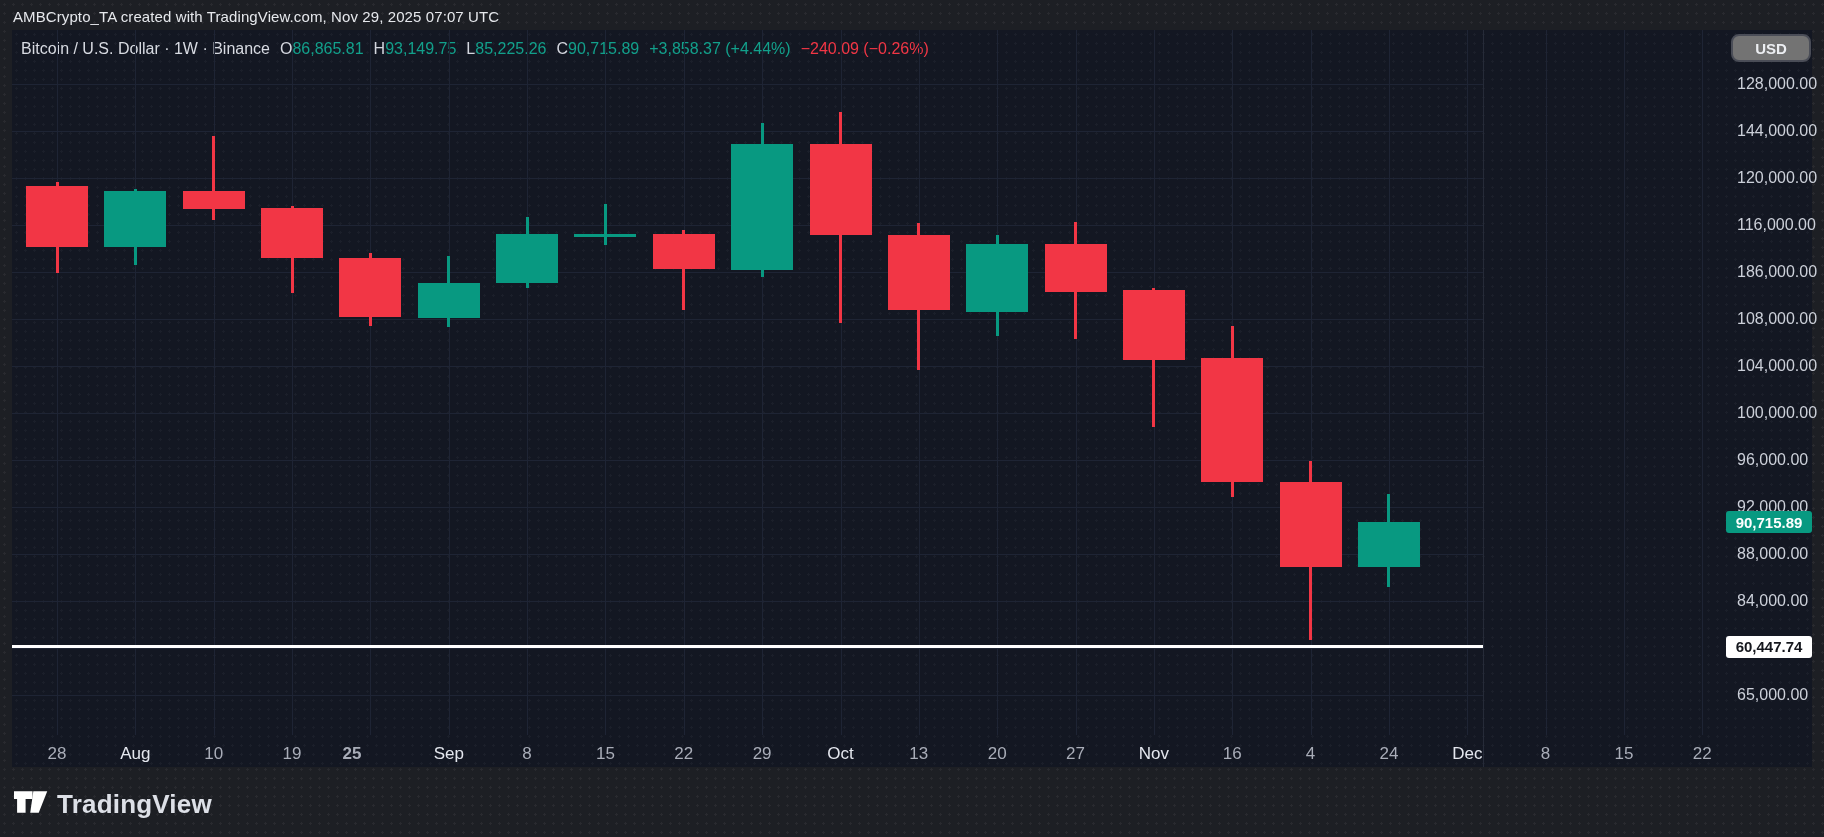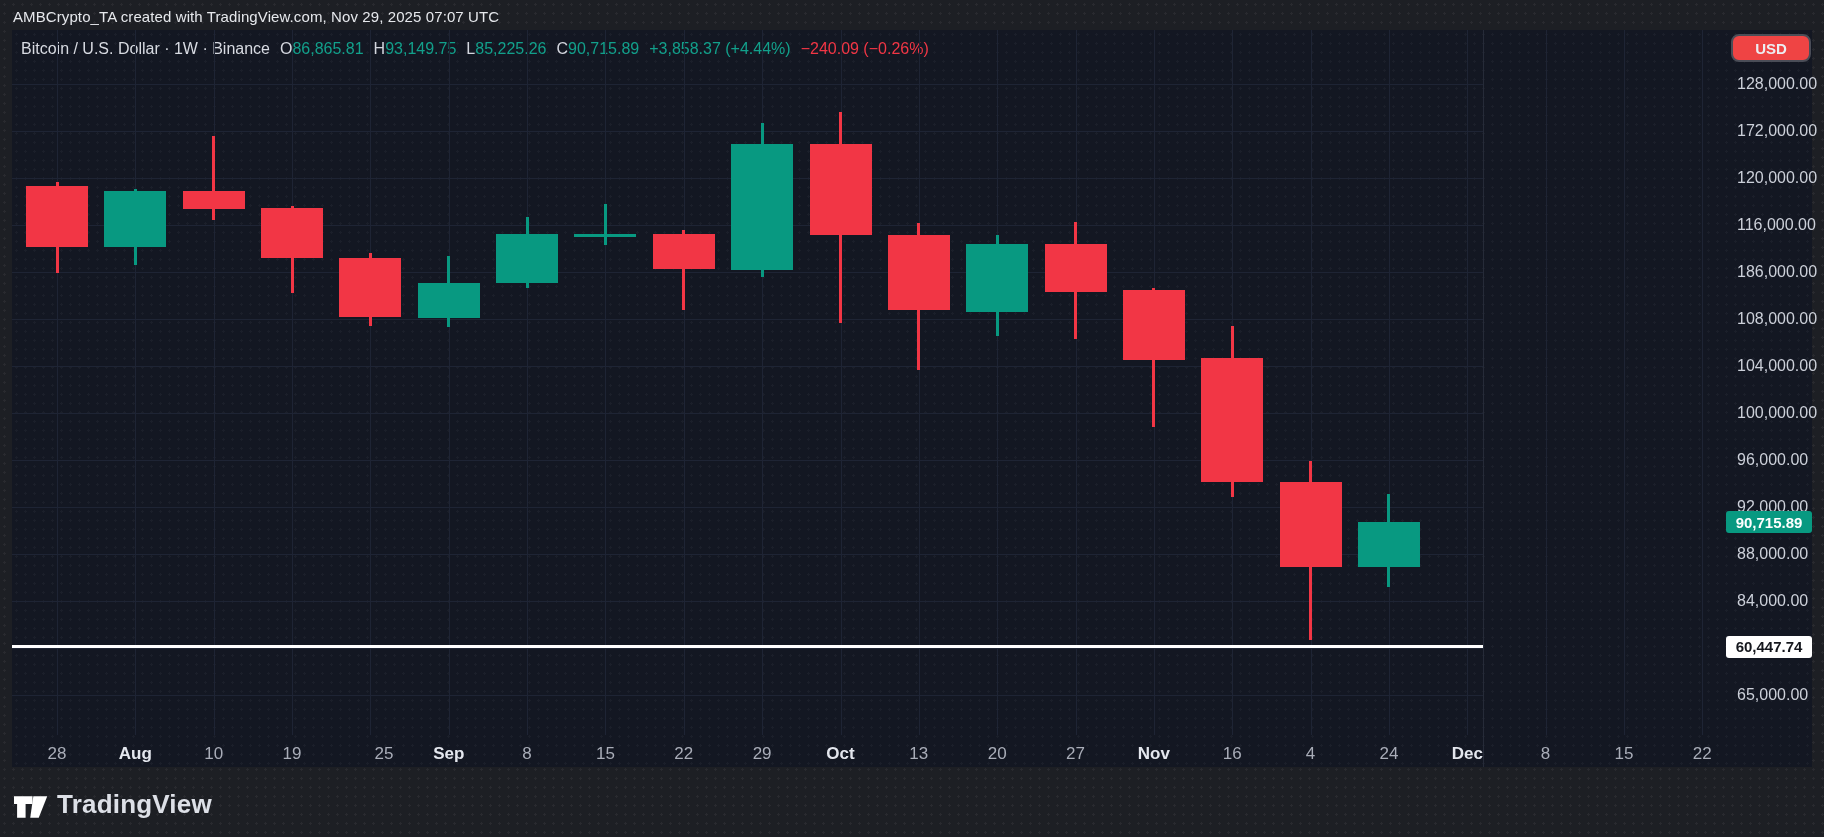--- a/index.html
+++ b/index.html
@@ -27,44 +27,44 @@
   .candle-wick{position:absolute;width:3px;}
   .candle-body{position:absolute;width:62px;}
   .price-label{
     position:absolute;left:1737px;transform:translateY(-50%);
     font-size:16px;color:#ccd0d9;white-space:nowrap;
   }
   .time-label{
     position:absolute;top:744px;transform:translateX(-50%);
     font-size:17px;color:#a9adb8;white-space:nowrap;
   }
-  .time-label.bold{font-weight:700;color:#e4e7ee;}
+  .time-label.bold{font-weight:400;color:#e4e7ee;}
   .hline{position:absolute;height:3px;background:#ffffff;}
   .badge{
     position:absolute;left:1726px;width:86px;height:22px;border-radius:3px;
     display:flex;align-items:center;justify-content:center;
     font-size:15px;font-weight:600;transform:translateY(-50%);
   }
   #last-price-badge{background:#089981;color:#ffffff;}
   #hline-badge{background:#ffffff;color:#14161c;}
   #usd-button{
     position:absolute;left:1731px;top:34px;width:80px;height:28px;
-    background:#ef4444;border:2px solid #4a4d57;border-radius:8px;
+    background:#737373;border:2px solid #4a4d57;border-radius:8px;
     box-sizing:border-box;display:flex;align-items:center;justify-content:center;
     font-size:15px;font-weight:700;color:#eceef2;cursor:pointer;
   }
   #symbol-header{
     position:absolute;left:21px;top:40px;font-size:16px;white-space:nowrap;color:#d8dbe2;
   }
   #symbol-header .sym{color:#d8dbe2;}
   #symbol-header .pfx{color:#d3d6de;margin-left:10px;}
   #symbol-header .up{color:#12a08b;}
   #symbol-header .dn{color:#f23645;}
   #symbol-header .chg{margin-left:10px;}
-  #footer-logo{position:absolute;left:14px;top:789px;display:flex;align-items:flex-end;}
+  #footer-logo{position:absolute;left:14px;top:789px;display:flex;align-items:flex-start;}
   #footer-logo svg{display:block;}
   #footer-logo-text{
     font-size:26px;font-weight:700;color:#dde0e7;margin-left:9px;letter-spacing:0.2px;
   }
 </style>
 </head>
 <body>
 
 <div id="topbar-text">AMBCrypto_TA created with TradingView.com, Nov 29, 2025 07:07 UTC</div>
 
@@ -154,37 +154,37 @@
 <div class="candle-wick" style="left: 1152.4px; top: 288.3px; height: 139px; background: rgb(242, 54, 69);"></div>
 <div class="candle-body" title="Nov 3" style="left: 1122.9px; top: 290.3px; height: 69.7px; width: 62px; background: rgb(242, 54, 69);"></div>
 <div class="candle-wick" style="left: 1230.8px; top: 325.9px; height: 170.7px; background: rgb(242, 54, 69);"></div>
 <div class="candle-body" title="Nov 10" style="left: 1201.3px; top: 357.7px; height: 124.7px; width: 62px; background: rgb(242, 54, 69);"></div>
 <div class="candle-wick" style="left: 1309.1px; top: 460.7px; height: 179.3px; background: rgb(242, 54, 69);"></div>
 <div class="candle-body" title="Nov 17" style="left: 1279.6px; top: 482.3px; height: 85px; width: 62px; background: rgb(242, 54, 69);"></div>
 <div class="candle-wick" style="left: 1387.4px; top: 493.5px; height: 93.1px; background: rgb(8, 153, 129);"></div>
 <div class="candle-body" title="Nov 24" style="left: 1357.9px; top: 522.1px; height: 45.2px; width: 62px; background: rgb(8, 153, 129);"></div>
 <div class="hline" style="left: 12px; width: 1471px; top: 645px; background: rgb(255, 255, 255);"></div>
 <div class="price-label" style="top: 84px;">128,000.00</div>
-<div class="price-label" style="top: 131px;">172,000.00</div>
+<div class="price-label" style="top: 131px;">144,000.00</div>
 <div class="price-label" style="top: 178px;">120,000.00</div>
 <div class="price-label" style="top: 225px;">116,000.00</div>
 <div class="price-label" style="top: 272px;">186,000.00</div>
 <div class="price-label" style="top: 319px;">108,000.00</div>
 <div class="price-label" style="top: 366px;">104,000.00</div>
 <div class="price-label" style="top: 413px;">100,000.00</div>
 <div class="price-label" style="top: 460px;">96,000.00</div>
 <div class="price-label" style="top: 507px; text-align: center;">92,000.00</div>
 <div class="price-label" style="top: 554px;">88,000.00</div>
 <div class="price-label" style="top: 601px;">84,000.00</div>
 <div class="price-label" style="top: 695px;">65,000.00</div>
 <div class="time-label" style="left: 57px;">28</div>
 <div class="time-label bold" style="left: 135.3px;">Aug</div>
 <div class="time-label" style="left: 213.7px;">10</div>
 <div class="time-label" style="left: 292px;">19</div>
-<div class="time-label" style="left: 384px;">25</div>
+<div class="time-label" style="left: 352px; font-weight: bold;">25</div>
 <div class="time-label bold" style="left: 448.8px;">Sep</div>
 <div class="time-label" style="left: 527.1px;">8</div>
 <div class="time-label" style="left: 605.4px;">15</div>
 <div class="time-label" style="left: 683.8px;">22</div>
 <div class="time-label" style="left: 762.1px;">29</div>
 <div class="time-label bold" style="left: 840.5px;">Oct</div>
 <div class="time-label" style="left: 918.8px;">13</div>
 <div class="time-label" style="left: 997.2px;">20</div>
 <div class="time-label" style="left: 1075.5px;">27</div>
 <div class="time-label bold" style="left: 1153.9px;">Nov</div>

